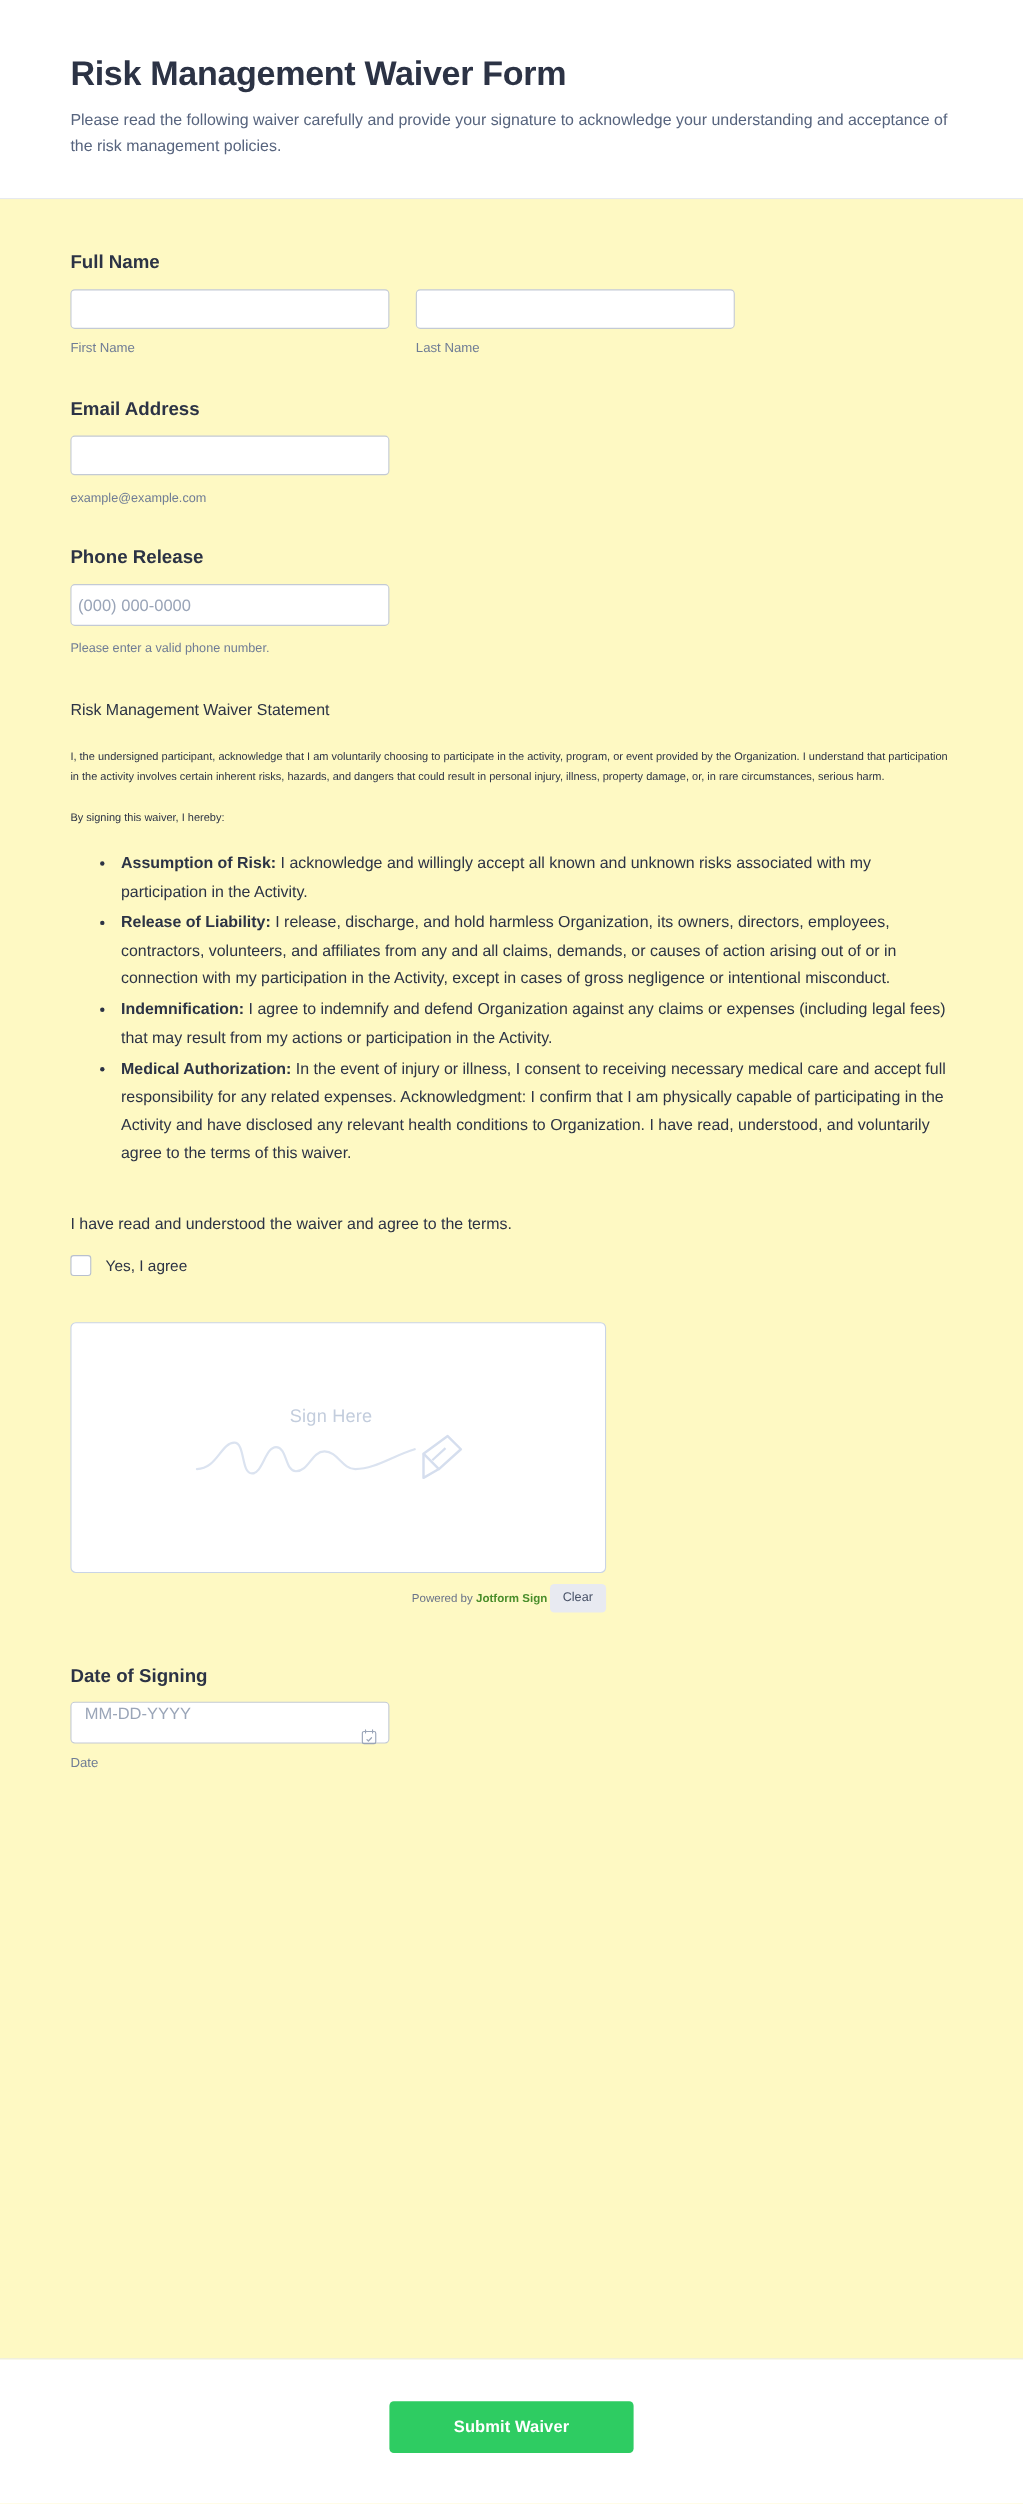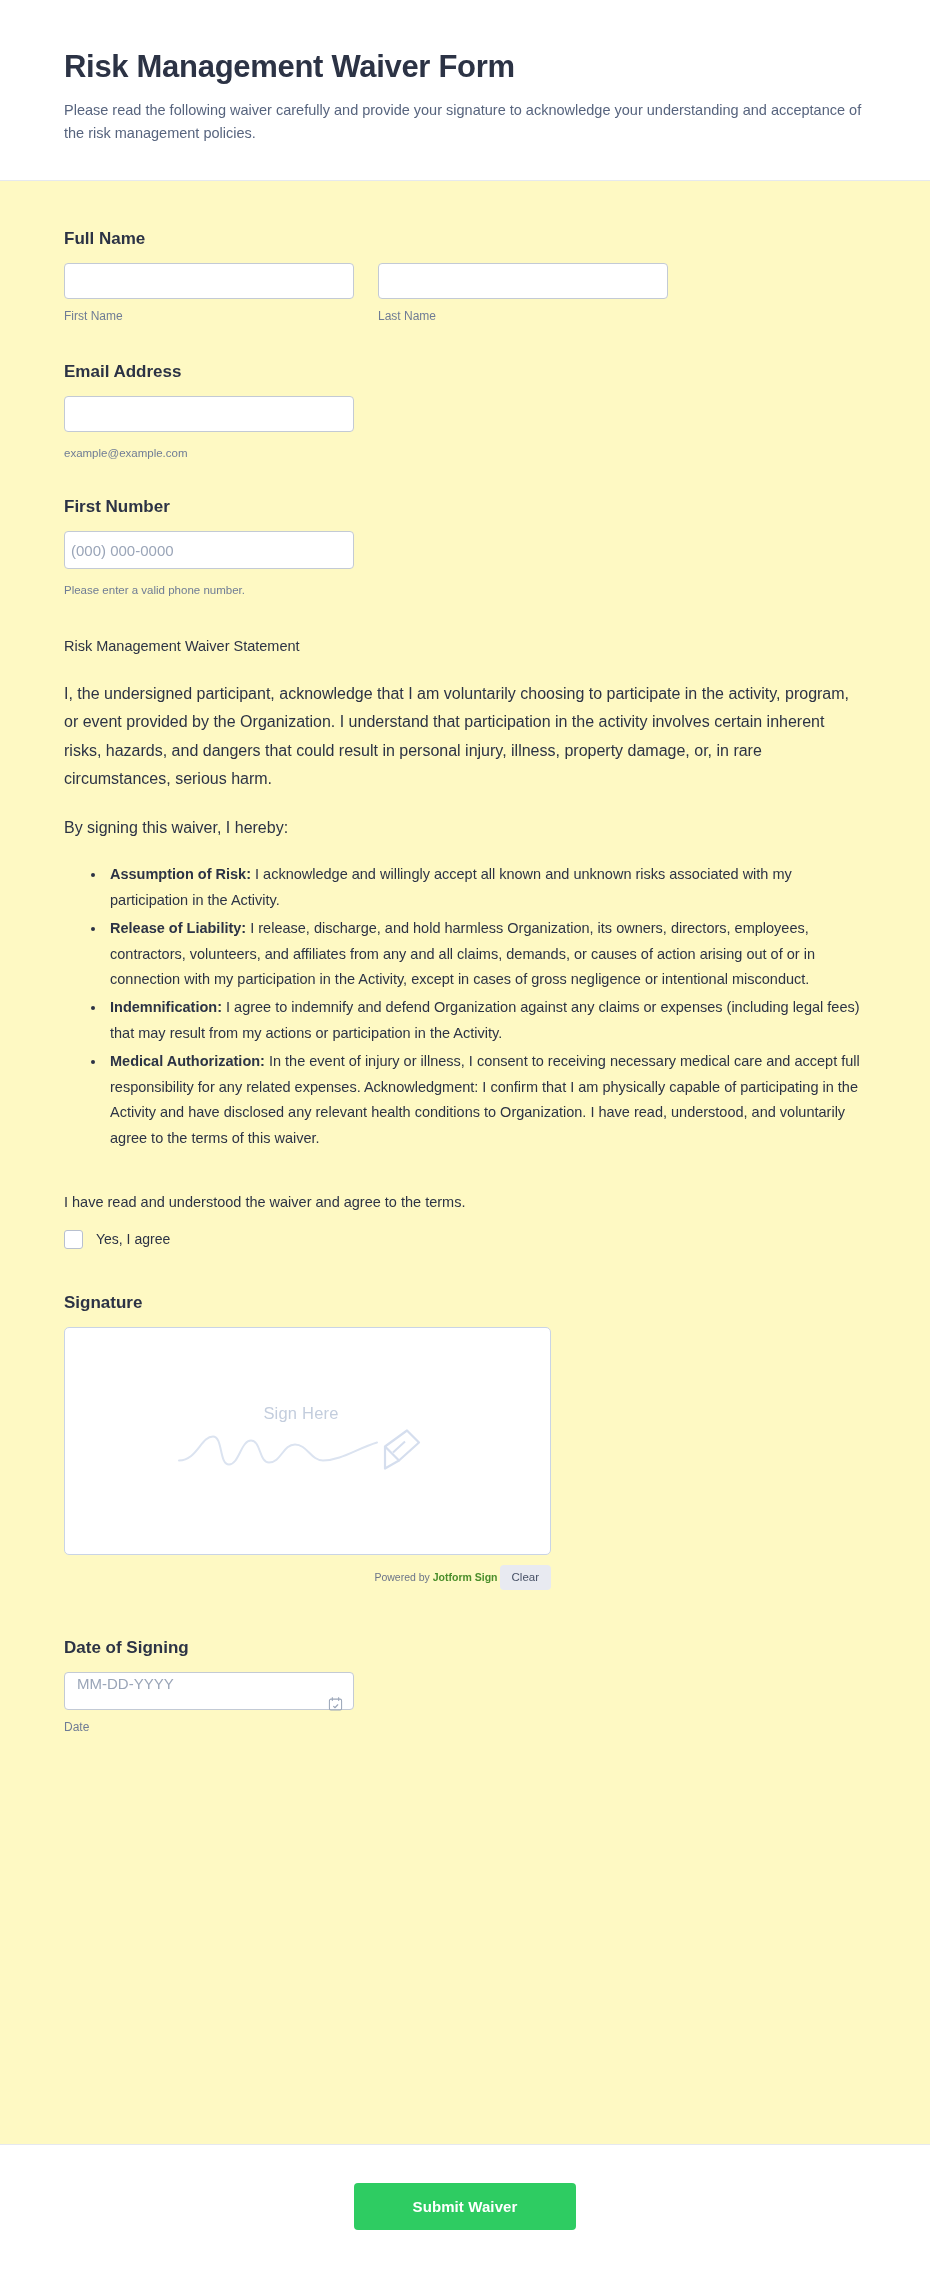--- a/index.html
+++ b/index.html
@@ -107,21 +107,21 @@
     max-width: 812px;
   }
   .waiver-heading {
     font-size: 14.5px;
     color: #2c3345;
     font-weight: normal;
     margin: 0 0 22px 0;
     line-height: 1.5;
   }
   .waiver-para {
-    font-size: 16px;
+    font-size: 10px;
     color: #2c3345;
     line-height: 1.78;
     margin: 0 0 20px 0;
   }
   .waiver-list {
     margin: 0 0 0 0;
     padding-left: 42px;
     list-style: disc;
   }
   .waiver-list li {
@@ -302,21 +302,21 @@
 
     <div class="field-block" style="margin-top:36px;">
       <label class="field-label">Email Address</label>
       <div class="input-col">
         <input class="txt-input" type="email" placeholder="" style="">
         <span class="hint-text">example@example.com</span>
       </div>
     </div>
 
     <div class="field-block" style="margin-top:34px;">
-      <label class="field-label">First Number</label>
+      <label class="field-label">Phone Release</label>
       <div class="input-col">
         <input class="txt-input" type="tel" style="height: 38px; font-size: 15px;" placeholder="(000) 000-0000">
         <span class="hint-text">Please enter a valid phone number.</span>
       </div>
     </div>
 
     <div class="waiver-section">
       <p class="waiver-heading">Risk Management Waiver Statement</p>
       <p class="waiver-para">I, the undersigned participant, acknowledge that I am voluntarily choosing to participate in the activity, program, or event provided by the Organization. I understand that participation in the activity involves certain inherent risks, hazards, and dangers that could result in personal injury, illness, property damage, or, in rare circumstances, serious harm.</p>
       <p class="waiver-para">By signing this waiver, I hereby:</p>
@@ -338,21 +338,20 @@
 
     <div class="agree-block">
       <div class="agree-question">I have read and understood the waiver and agree to the terms.</div>
       <div class="checkbox-row">
         <span class="cb-box"></span>
         <span class="cb-label">Yes, I agree</span>
       </div>
     </div>
 
     <div class="sig-block">
-      <label class="field-label">Signature</label>
       <div class="sig-pad">
         <div class="sig-hint-wrap">
           <span class="sig-hint-text">Sign Here</span>
           <svg class="sig-scribble" width="260" height="62" viewBox="0 0 260 62">
             <path d="M8 44 C26 44 30 20 42 20 C52 20 48 48 58 48 C68 48 70 24 80 24 C90 24 88 46 98 46 C110 46 112 28 124 28 C136 28 140 44 152 44 C170 44 186 32 206 26" fill="none" stroke="#dbe3f0" stroke-width="2" stroke-linecap="round"></path>
             <g>
               <path d="M214 30 L236 14 L248 26 L228 44 Z" fill="none" stroke="#d5deee" stroke-width="2.2" stroke-linejoin="round"></path>
               <path d="M228 44 L214 52 L214 30" fill="none" stroke="#d5deee" stroke-width="2.2" stroke-linejoin="round"></path>
               <path d="M222 36 L234 25" fill="none" stroke="#d5deee" stroke-width="2"></path>
             </g>

